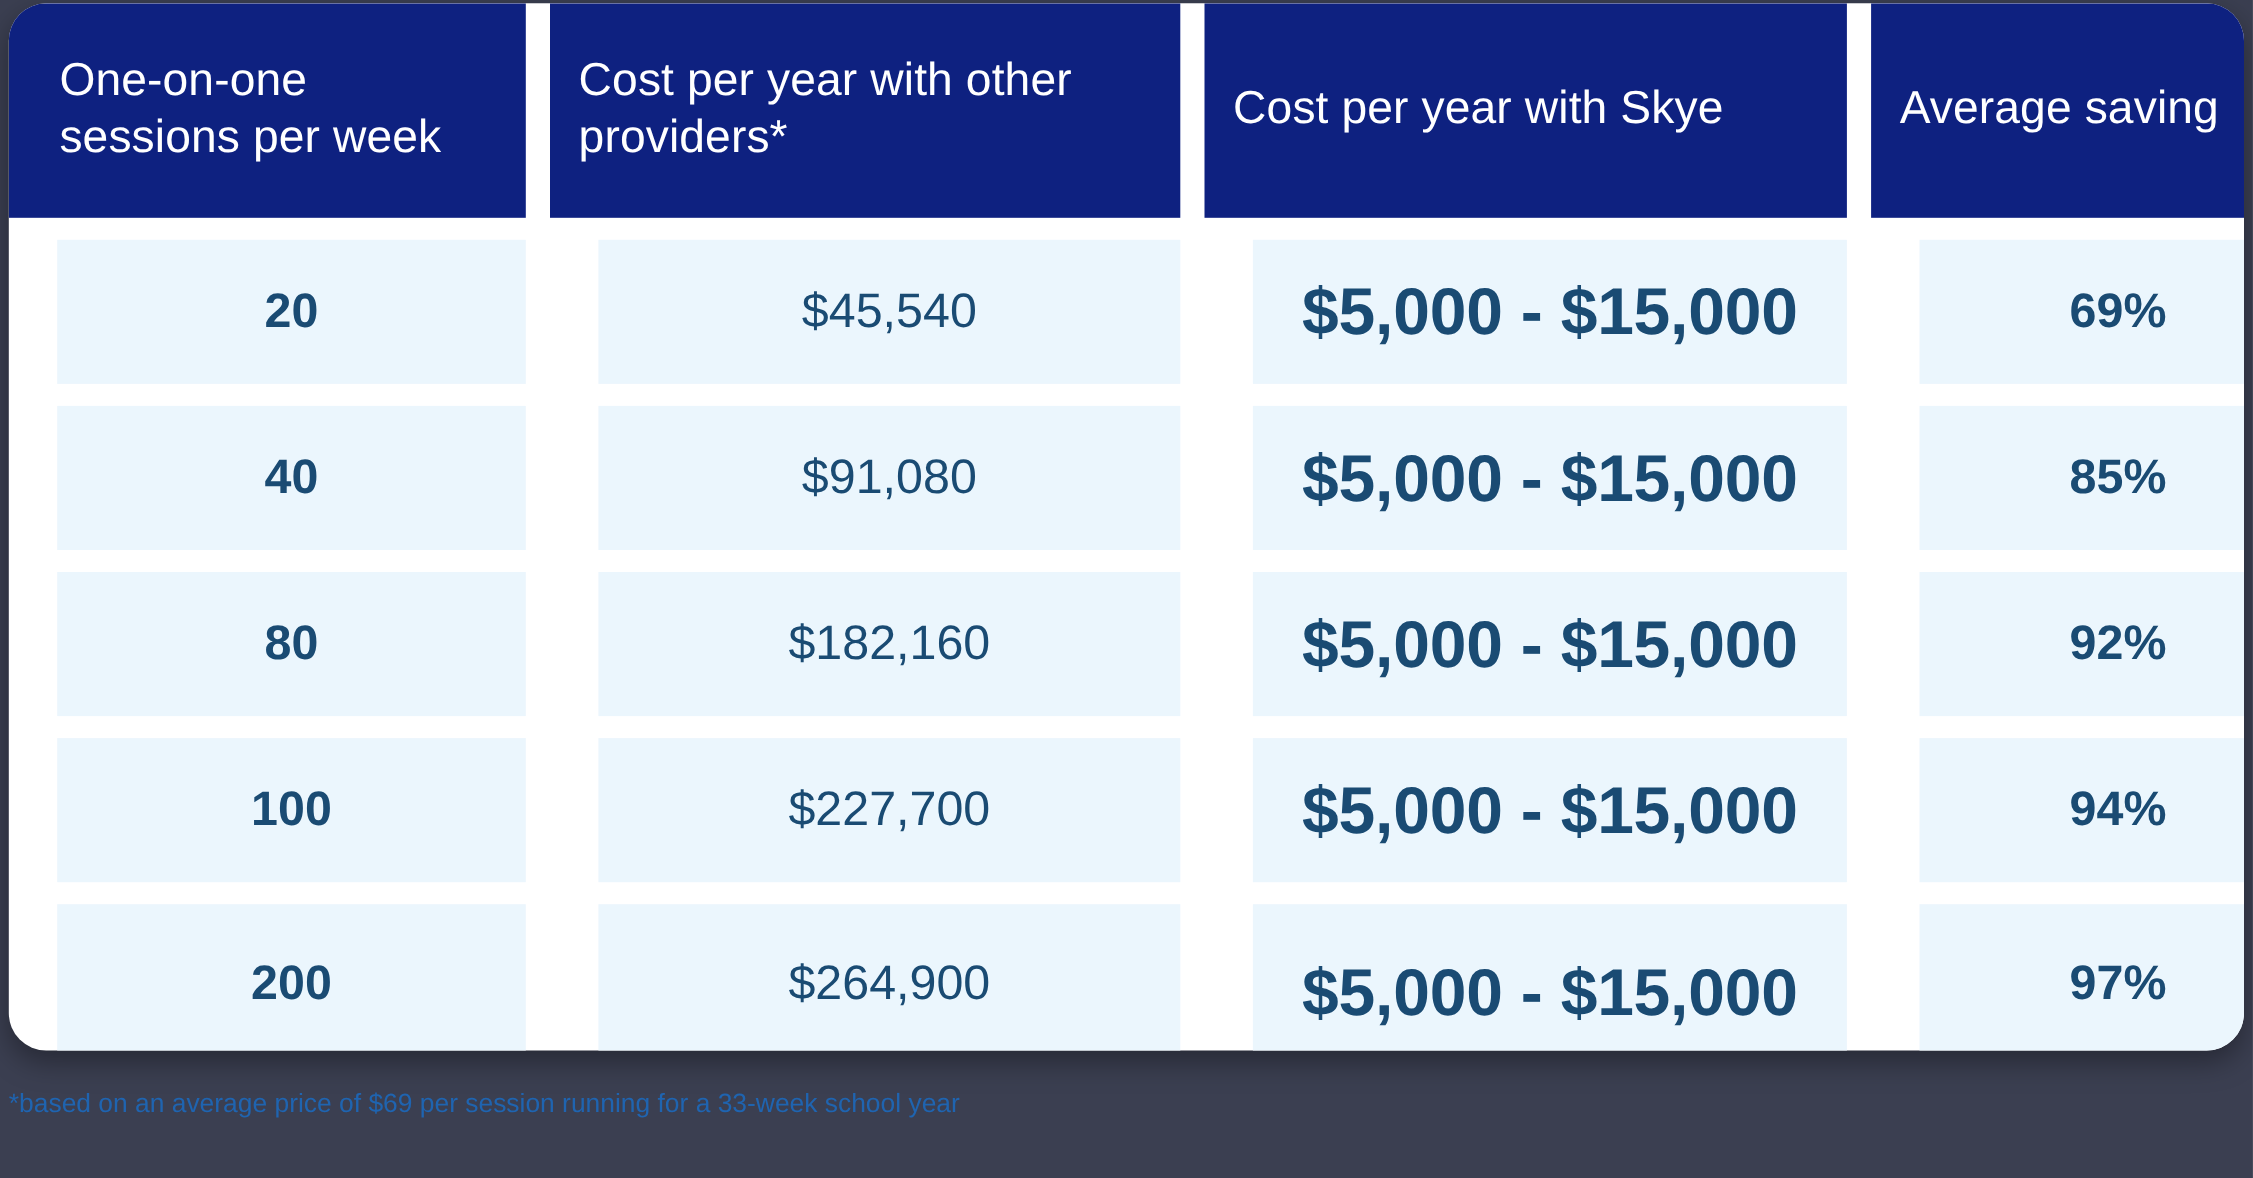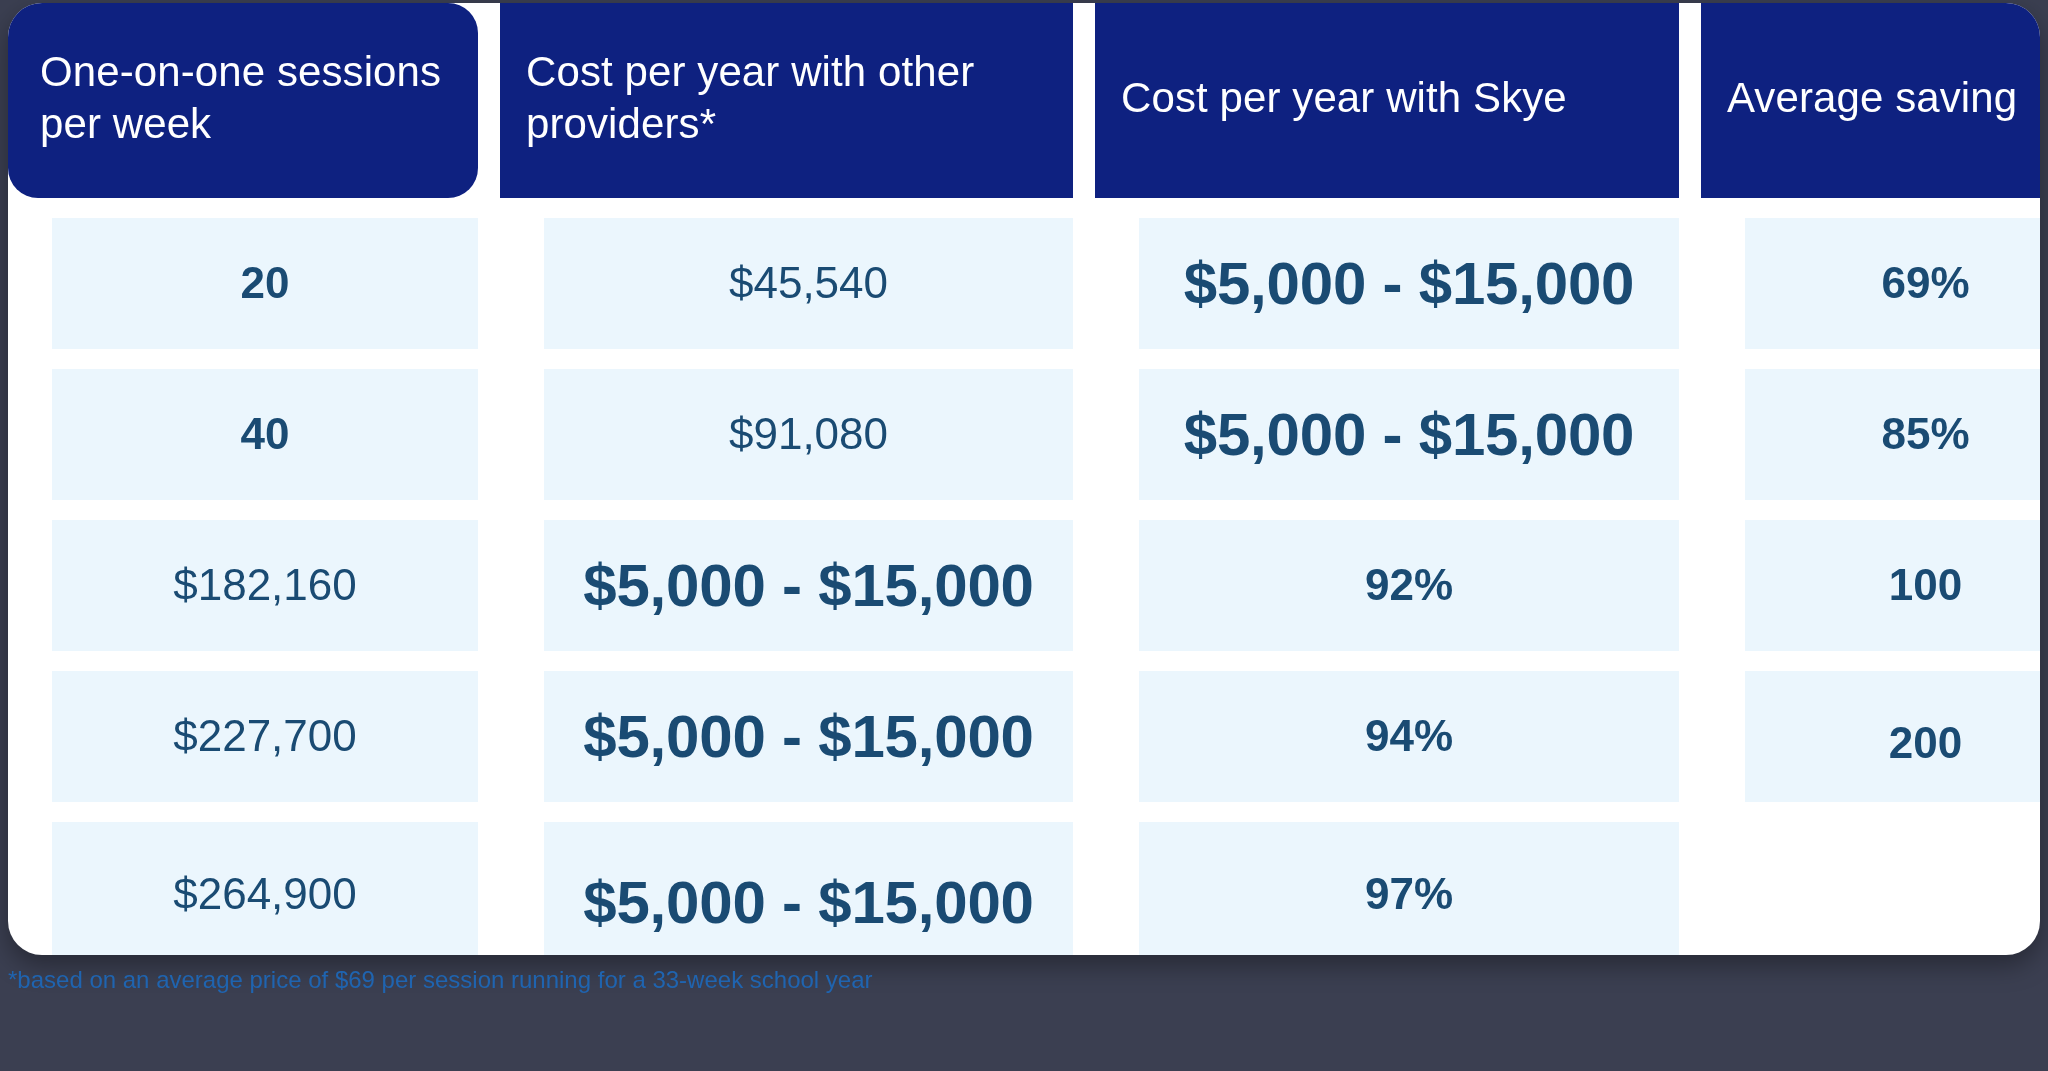--- a/index.html
+++ b/index.html
@@ -51,21 +51,21 @@
     color: #ffffff;
     display: flex;
     align-items: center;
     padding: 0 26px 6px 26px;
     box-sizing: border-box;
     font-size: 42px;
     font-weight: 400;
     line-height: 1.22;
     letter-spacing: 0.1px;
   }
-  .hcell.c1 { padding-left: 32px; border-radius: 30px; }
+  .hcell.c1 { padding-left: 46px; }
   .hcell-text {
     display: block;
     max-width: 100%;
   }
 
   
   .cell {
     background: #ebf6fd;
     color: #1a4b73;
     display: flex;
@@ -80,21 +80,21 @@
   .cell.plain  { font-weight: 400; }
   .cell.sessions { font-weight: 700; }
   .cell.skye { font-weight: 700; font-size: 60px; letter-spacing: -0.2px; }
   .cell.saving { font-weight: 700; }
   .cell.last-row { align-items: flex-start; padding-top: 48px; }
 
   
   .footnotes {
     position: absolute;
     left: 8px;
-    top: 968px;
+    top: 992px;
     width: 1400px;
     color: #1f64b0;
     font-size: 24px;
     line-height: 1.0;
   }
   .footnote {
     display: block;
     margin-bottom: 22px;
     white-space: nowrap;
   }
@@ -123,20 +123,21 @@
       <div class="cell sessions">20</div>
       <div class="cell plain">$45,540</div>
       <div class="cell skye">$5,000 - $15,000</div>
       <div class="cell saving">69%</div>
 
       <div class="cell sessions">40</div>
       <div class="cell plain">$91,080</div>
       <div class="cell skye">$5,000 - $15,000</div>
       <div class="cell saving">85%</div>
 
+      <div class="cell sessions">80</div>
       <div class="cell plain">$182,160</div>
       <div class="cell skye">$5,000 - $15,000</div>
       <div class="cell saving">92%</div>
 
       <div class="cell sessions">100</div>
       <div class="cell plain">$227,700</div>
       <div class="cell skye">$5,000 - $15,000</div>
       <div class="cell saving">94%</div>
 
       <div class="cell sessions last-row">200</div>

